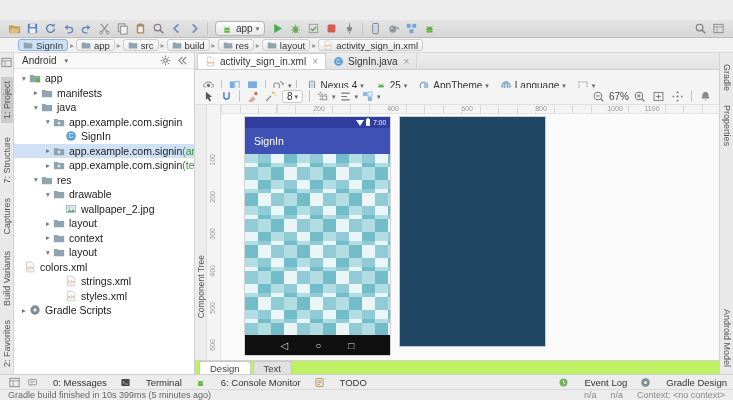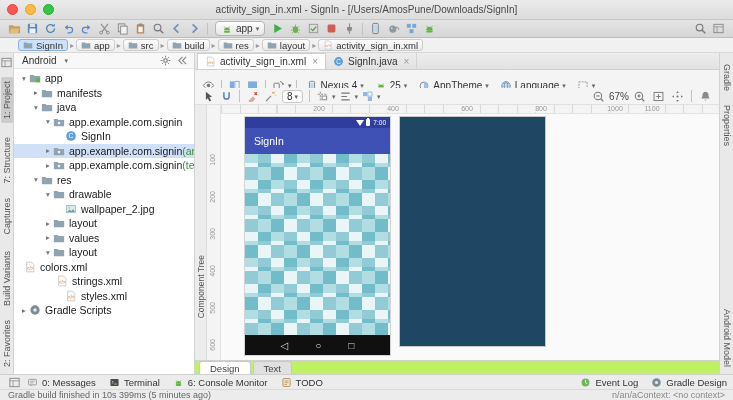--- a/index.html
+++ b/index.html
@@ -95,38 +95,32 @@
     background-position:0 0,13px 9px;}
   .d-nav{height:20px;background:#101010;display:flex;align-items:center;justify-content:center;gap:27px;color:#d8d8d8;font-size:10px;}
   .device2{position:absolute;left:205px;top:12px;width:145px;height:229px;box-shadow:0 0 0 1px rgba(0,0,0,.2);}
 
   .dtabs{position:absolute;left:0;right:0;top:307px;height:14px;background:#bef264;border-top:1px solid #d0d0d0;display:flex;align-items:flex-end;padding-left:4px;gap:2px;}
   .mtab{font-size:9.5px;color:#444;padding:0 10px;height:13px;display:flex;align-items:center;border:1px solid #c9c9c9;border-bottom:none;background:#e0e0e0;border-radius:3px 3px 0 0;}
   .mtab.active{background:#ffffff;}
 
   
   .bottombar{position:absolute;left:0;right:0;bottom:11px;height:15px;background:#ececec;border-top:1px solid #cfcfcf;display:flex;align-items:center;padding:0 6px;font-size:9.5px;color:#333;z-index:3;}
-  .bitem{display:inline-flex;align-items:center;gap:4px;margin-right:13px;}
+  .bitem{display:inline-flex;align-items:center;gap:15px;margin-right:13px;}
   .bitem .ic{width:11px;height:11px;}
   .bb-right{margin-left:auto;display:flex;align-items:center;}
   .bb-right .bitem{margin-right:0;margin-left:13px;}
   .statusbar{position:absolute;left:0;right:0;bottom:0;height:11px;background:#ececec;border-top:1px solid #d9d9d9;display:flex;align-items:center;padding:0 8px;font-size:9px;color:#666;z-index:3;}
-  .status-right{margin-left:auto;display:flex;align-items:center;gap:0;color:#8a8a8a;}
+  .status-right{margin-left:auto;display:flex;align-items:center;gap:14px;color:#8a8a8a;}
 </style>
 </head>
 <body>
 
 <div class="win">
 
-  <div class="titlebar">
-    <span class="tl red"></span>
-    <span class="tl yellow"></span>
-    <span class="tl green"></span>
-    <span class="title">activity_sign_in.xml - SignIn - [/Users/AmosPune/Downloads/SignIn]</span>
-  </div>
 
   <div class="toolbar">
     <span class="tb-group" id="tb-left">
         <span class="tbtn">
           <svg class="ic" viewBox="0 0 14 14">
             <path d="M1 3.4h4.3l1 1.3H13v7.3H1z" fill="#c5a05f"></path>
             <path d="M3 7h9l-1.4 5H1.6z" fill="#e0bd7e"></path>
           </svg>
         </span>
         <span class="tbtn">
@@ -505,42 +499,42 @@
           </span>
           <span>layout</span>
         </div>
         <div class="trow" style="padding-left: 29px;">
           <span class="arrow">▸</span>
           <span>
             <svg class="ic" viewBox="0 0 14 14">
               <path d="M1 3.4h4.3l1 1.3H13v7.3H1z" fill="#8fa3b0"></path>
             </svg>
           </span>
-          <span>values</span>
+          <span>context</span>
         </div>
         <div class="trow" style="padding-left: 29px;">
           <span class="arrow">▾</span>
           <span>
             <svg class="ic" viewBox="0 0 14 14">
               <path d="M1 3.4h4.3l1 1.3H13v7.3H1z" fill="#8fa3b0"></path>
             </svg>
           </span>
           <span>layout</span>
         </div>
         <div class="trow" style="">
           <span class="arrow"></span>
           <span>
             <svg class="ic" viewBox="0 0 14 14">
               <path d="M3 1.3h5.8L11.5 4v8.7H3z" fill="#fbfbfb" stroke="#b3b3b3" stroke-width="0.7"></path>
               <text x="7.2" y="10" font-size="5.5" fill="#d97a2b" text-anchor="middle">&lt;/&gt;</text>
             </svg>
           </span>
           <span>colors.xml</span>
         </div>
-        <div class="trow" style="padding-left: 32px;">
+        <div class="trow" style="padding-left: 41px;">
           <span class="arrow"></span>
           <span>
             <svg class="ic" viewBox="0 0 14 14">
               <path d="M3 1.3h5.8L11.5 4v8.7H3z" fill="#fbfbfb" stroke="#b3b3b3" stroke-width="0.7"></path>
               <text x="7.2" y="10" font-size="5.5" fill="#d97a2b" text-anchor="middle">&lt;/&gt;</text>
             </svg>
           </span>
           <span>strings.xml</span>
         </div>
         <div class="trow" style="padding-left: 41px;">

